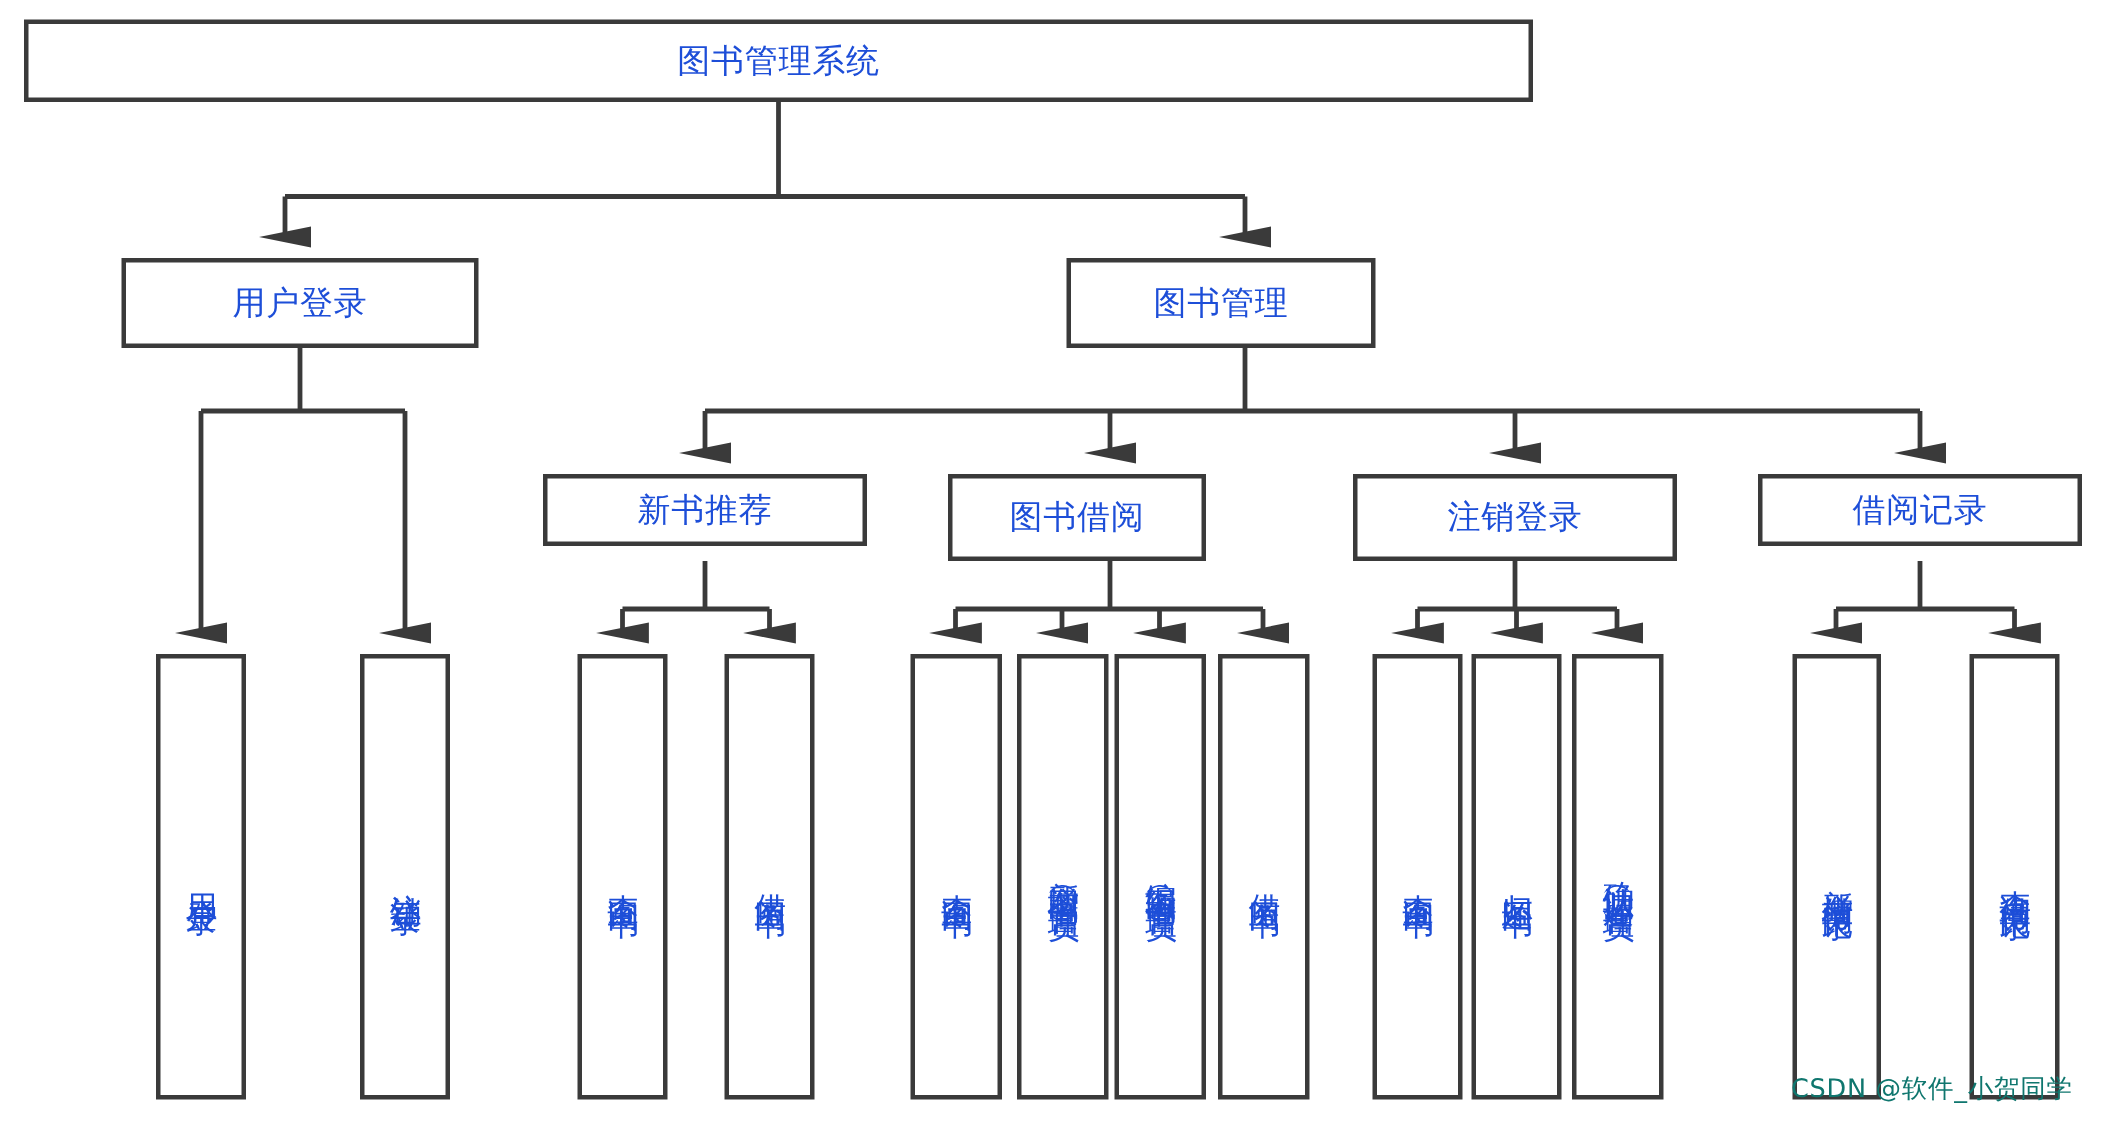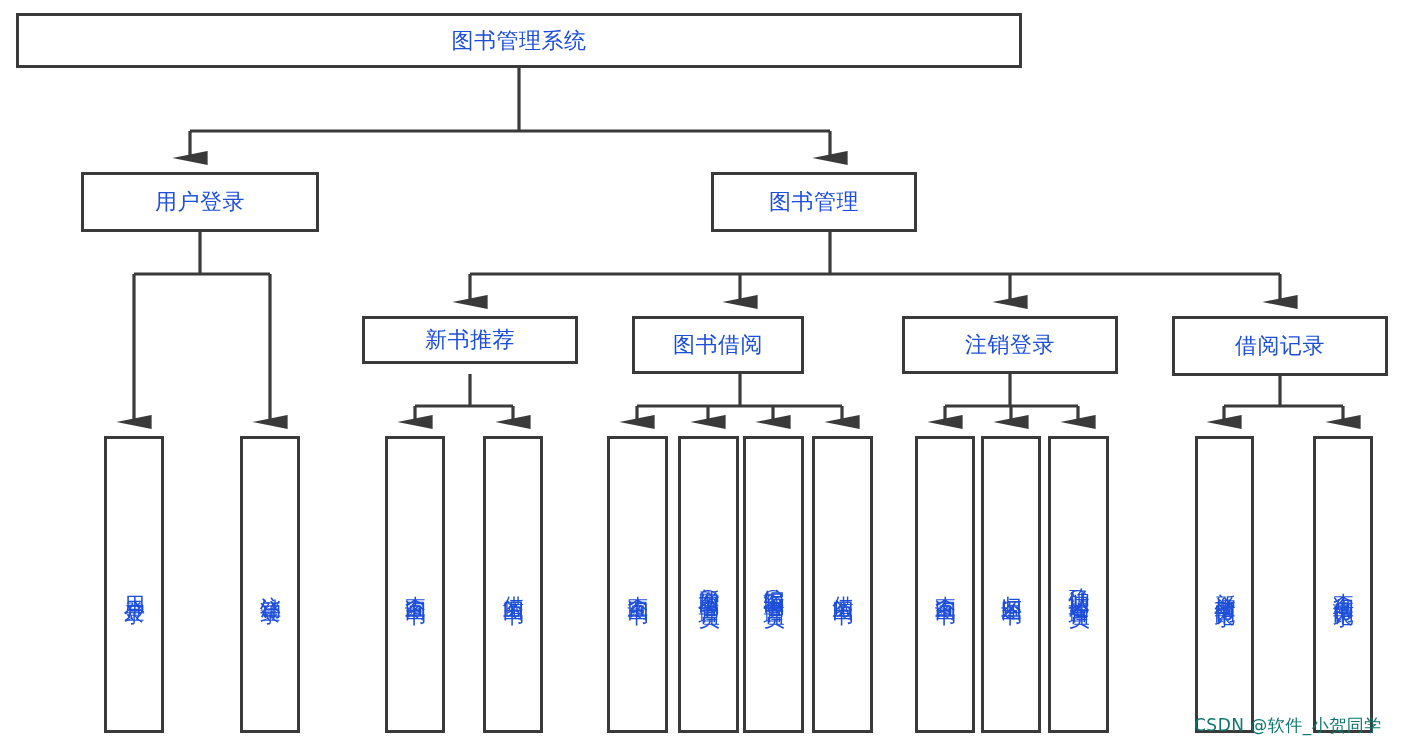--- a/index.html
+++ b/index.html
@@ -128,21 +128,21 @@
 
   <div class="node horiz" style="left: 362px; top: 316px; width: 216px; height: 48px;">
     <span class="htext">新书推荐</span>
   </div>
   <div class="node horiz" style="left: 632px; top: 316px; width: 172px; height: 58px;">
     <span class="htext">图书借阅</span>
   </div>
   <div class="node horiz" style="left: 902px; top: 316px; width: 216px; height: 58px;">
     <span class="htext">注销登录</span>
   </div>
-  <div class="node horiz" style="left: 1172px; top: 316px; width: 216px; height: 60px;">
+  <div class="node horiz" style="left: 1172px; top: 316px; width: 216px; height: 48px;">
     <span class="htext">借阅记录</span>
   </div>
 
   <div class="node vert" style="left: 104px; top: 436px; width: 60px; height: 297px;">
     <span class="vtext">用户登录</span>
   </div>
   <div class="node vert" style="left: 240px; top: 436px; width: 60px; height: 297px;">
     <span class="vtext">注销登录</span>
   </div>
   <div class="node vert" style="left: 385px; top: 436px; width: 60px; height: 297px;">

